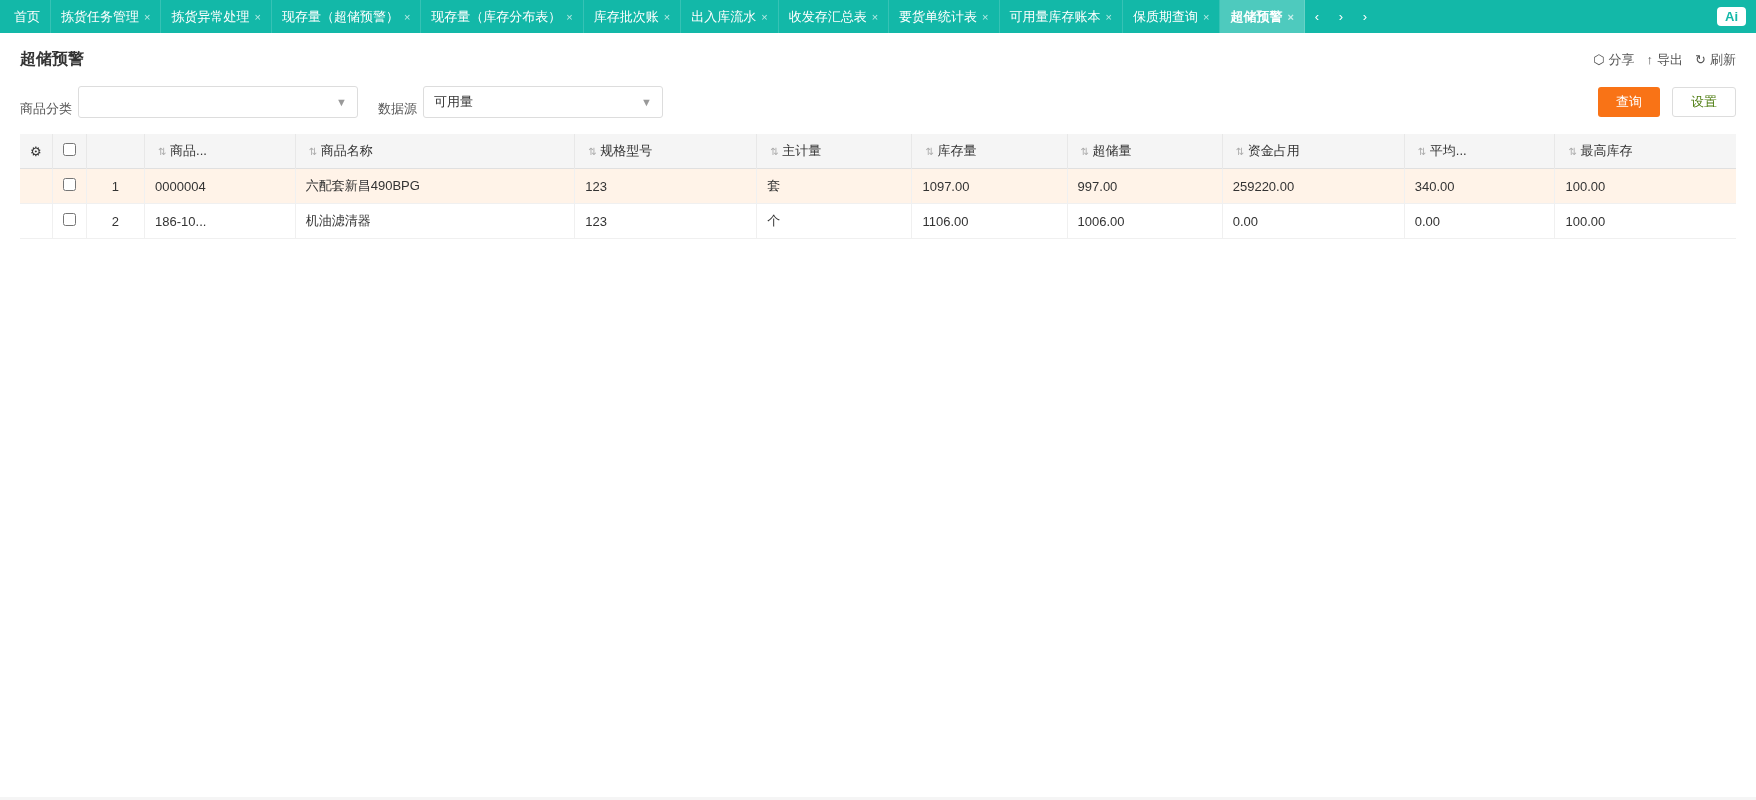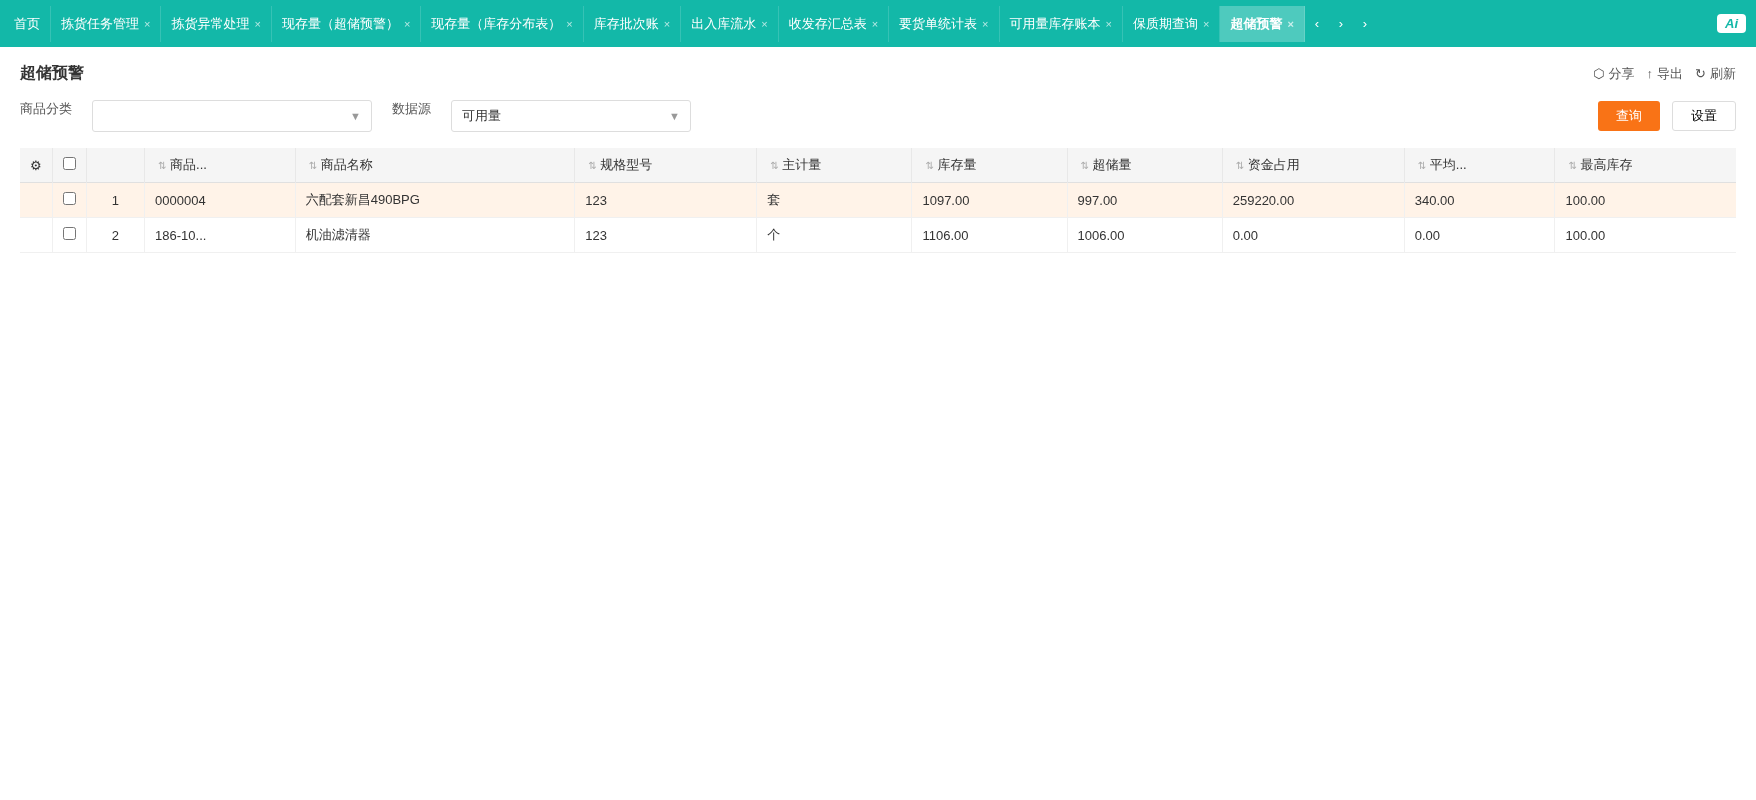--- a/index.html
+++ b/index.html
@@ -3,21 +3,21 @@
   <meta charset="utf-8">
   <style>
     * { box-sizing: border-box; margin: 0; padding: 0; }
     body { font-family: 'Microsoft YaHei', Arial, sans-serif; font-size: 13px; background: #f5f5f5; color: #333; }
 
     
     .top-nav {
       background: #13b8a8;
       display: flex;
       align-items: center;
-      height: 47px;
+      height: 33px;
       padding: 0 4px;
       overflow: hidden;
       white-space: nowrap;
     }
     .nav-tab {
       display: inline-flex;
       align-items: center;
       padding: 0 10px;
       height: 36px;
       color: #fff;
@@ -45,21 +45,20 @@
     .ai-badge {
       margin-left: auto;
       background: #fff;
       color: #13b8a8;
       border-radius: 4px;
       padding: 2px 8px;
       font-size: 13px;
       font-weight: bold;
       flex-shrink: 0;
       margin-right: 6px;
-      font-style: italic;
     }
 
     
     .page-content {
       background: #fff;
       margin: 0;
       padding: 16px 20px;
       min-height: calc(100vh - 36px);
     }
 
@@ -92,22 +91,22 @@
     
     .filter-row {
       display: flex;
       align-items: center;
       gap: 20px;
       margin-bottom: 16px;
       flex-wrap: wrap;
     }
     .filter-item {
       display: flex;
-      align-items: flex-start;
-      gap: 20px;
+      align-items: flex-end;
+      gap: 6px;
     }
     .filter-label {
       font-size: 13px;
       color: #555;
       white-space: nowrap;
     }
     .filter-select {
       display: flex;
       align-items: center;
       border: 1px solid #ddd;
@@ -130,21 +129,21 @@
       background: #f97316;
       color: #fff;
       border: none;
       border-radius: 3px;
       padding: 6px 18px;
       cursor: pointer;
       font-size: 13px;
     }
     .btn-settings {
       background: #fff;
-      color: #000000;
+      color: #4d7c0f;
       border: 1px solid #ddd;
       border-radius: 3px;
       padding: 5px 18px;
       cursor: pointer;
       font-size: 13px;
     }
 
     
     .data-table {
       width: 100%;

